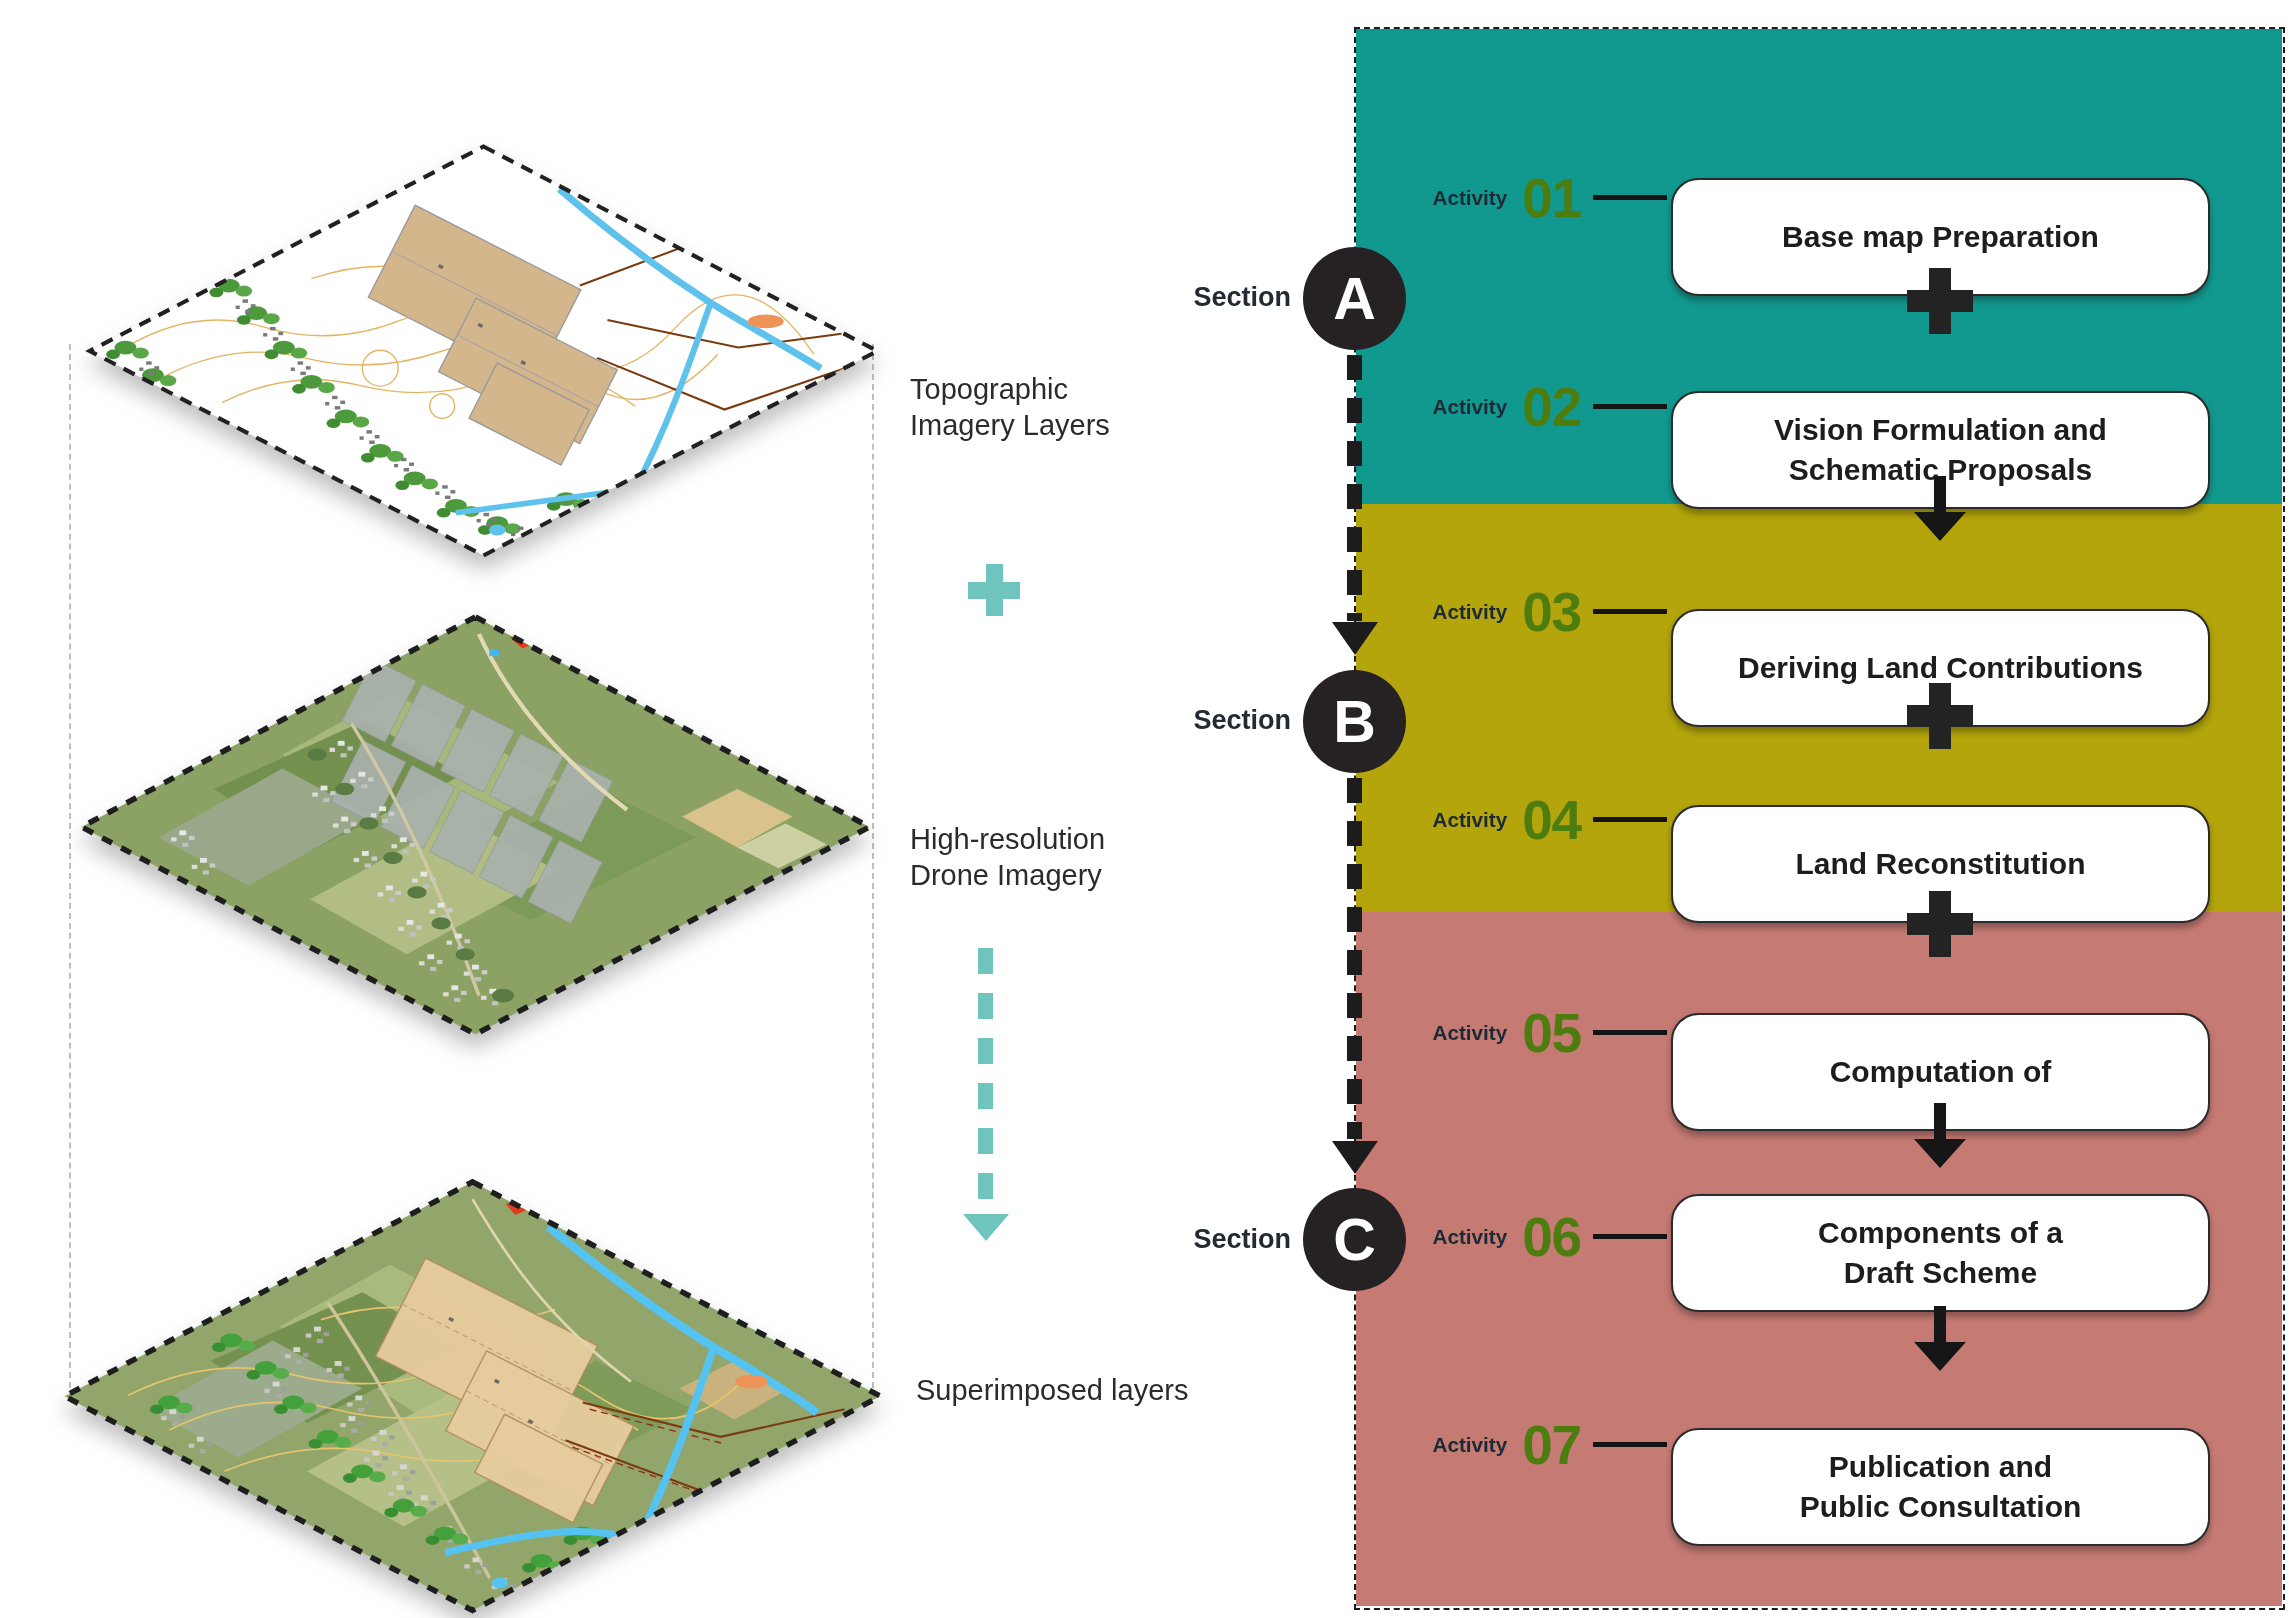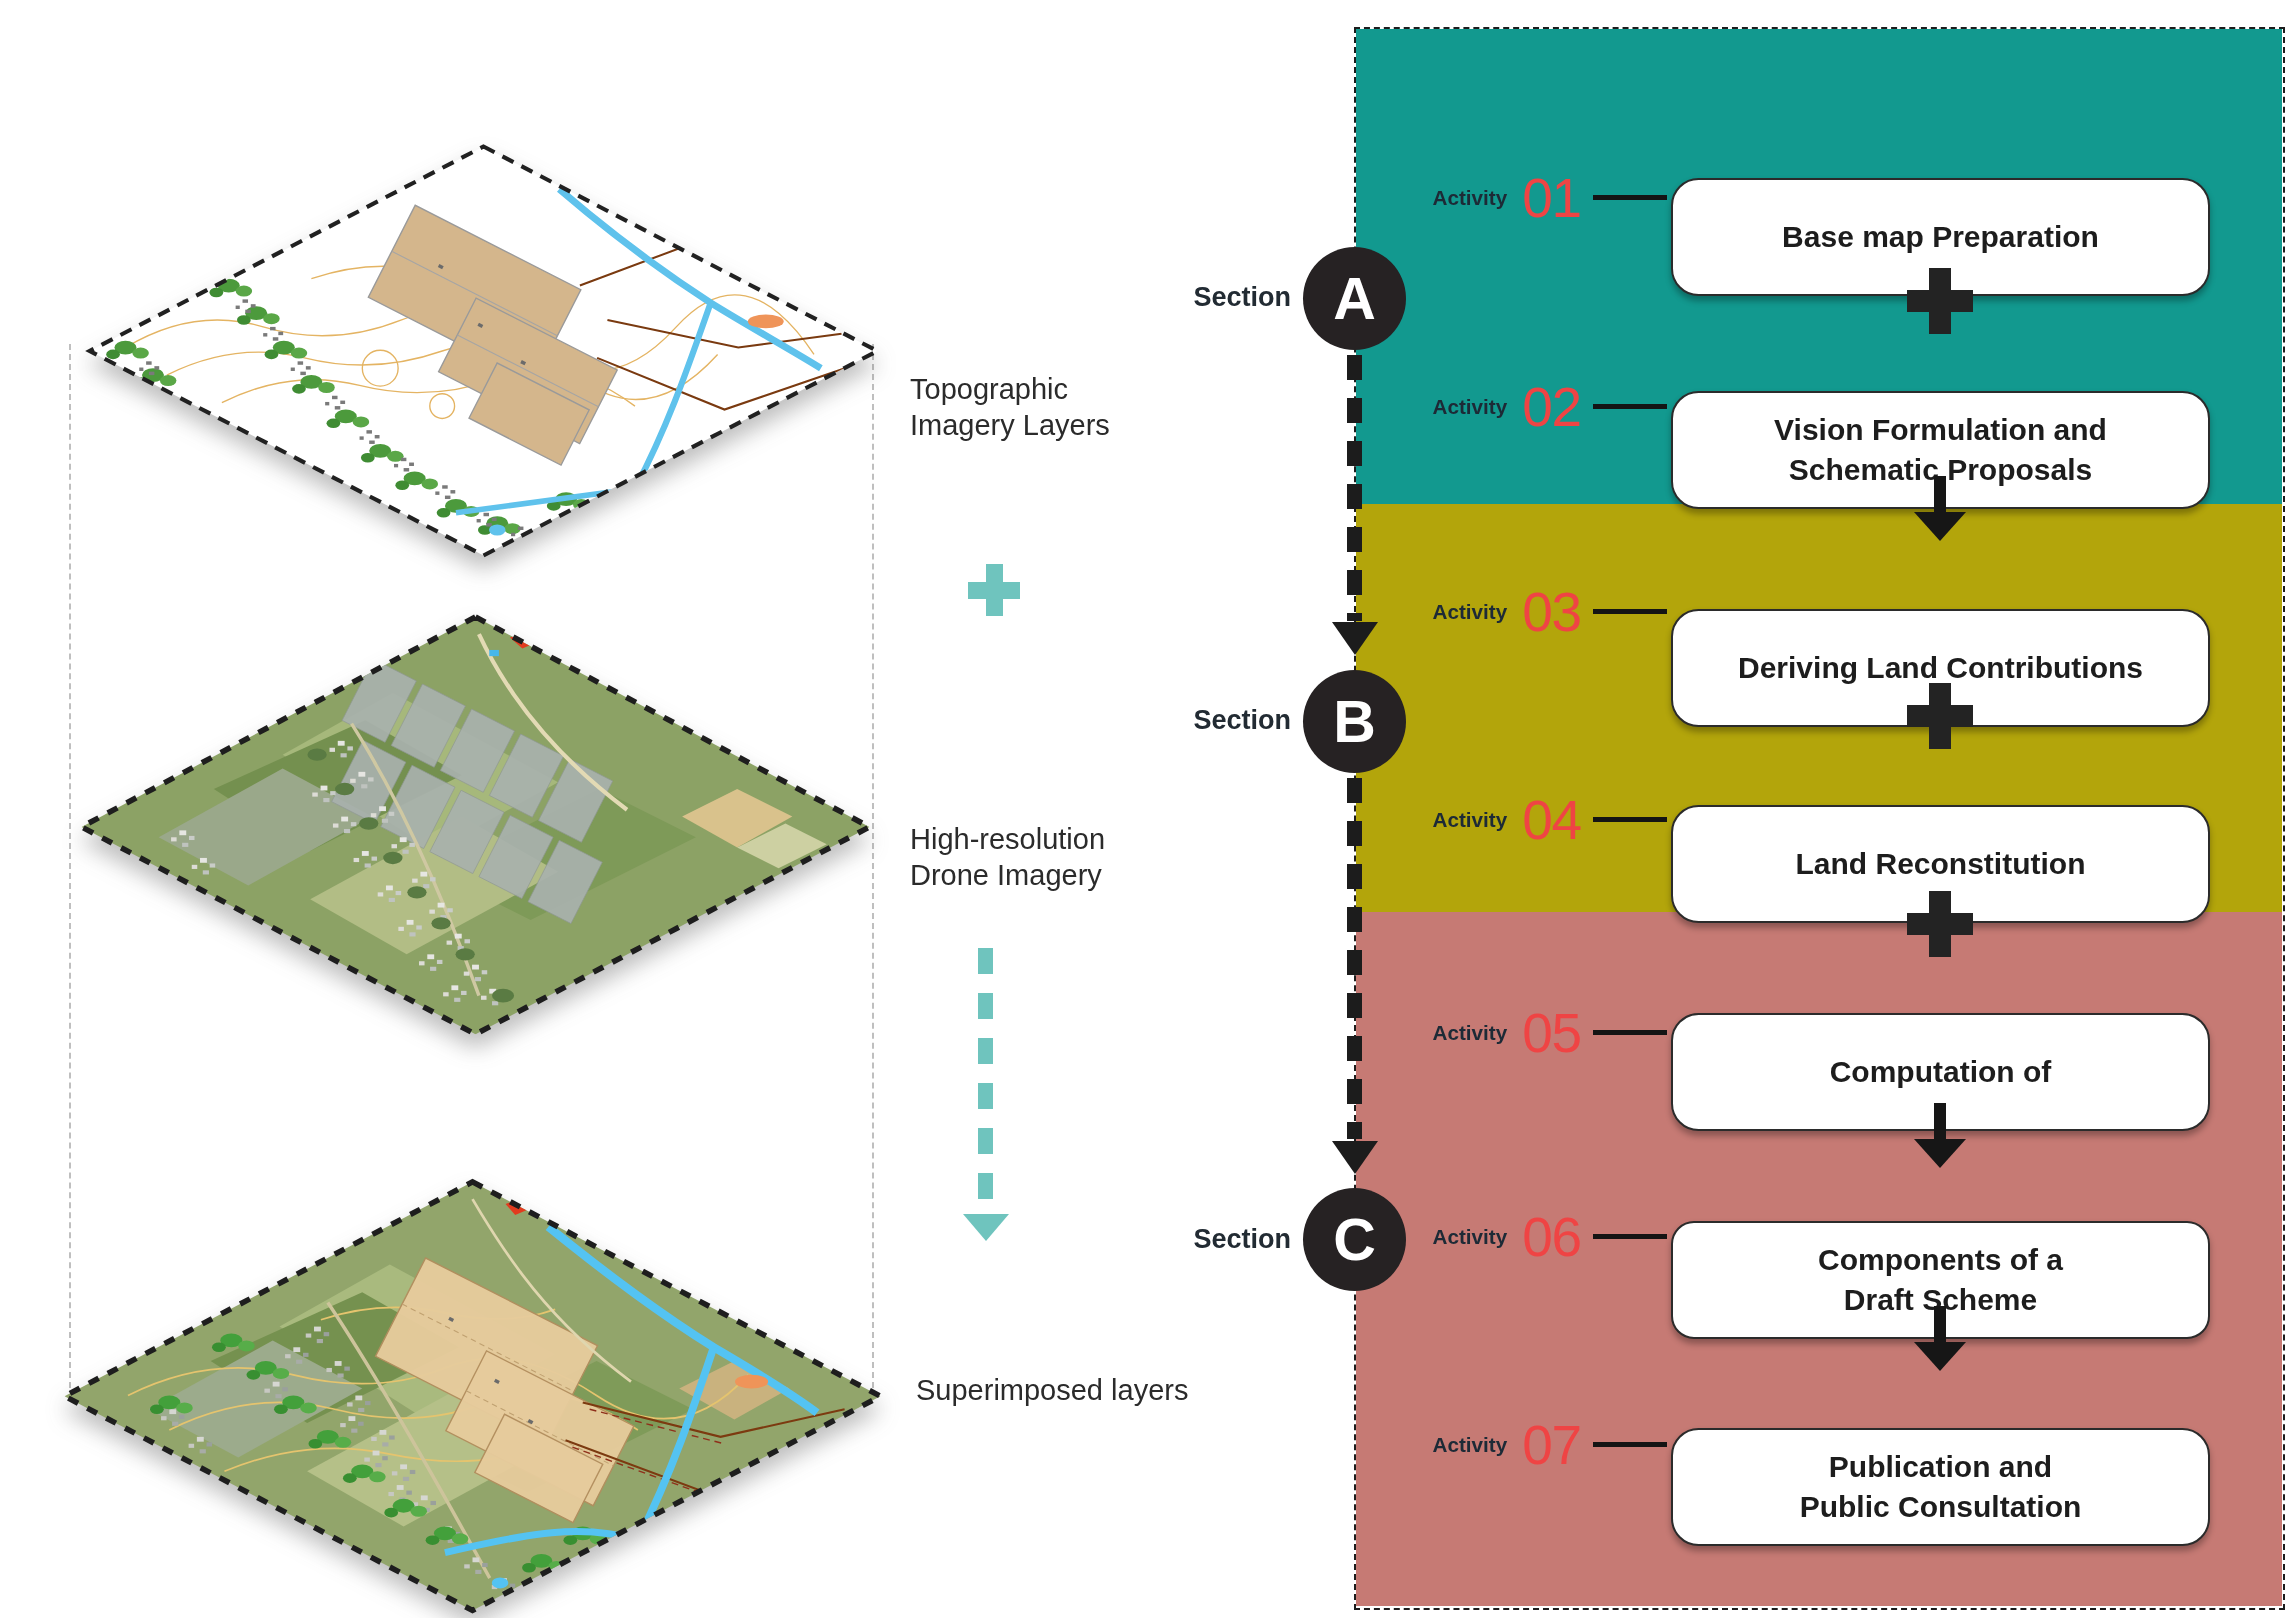--- a/index.html
+++ b/index.html
@@ -32,21 +32,21 @@
     border-right:23px solid transparent;border-top:33px solid var(--ink,#1c1c1c);}
 
   .circle{position:absolute;left:1303px;width:103px;height:103px;border-radius:50%;
     background:var(--circle-black,#262223);display:flex;align-items:center;justify-content:center;}
   .circle span{color:#ffffff;font-size:59px;font-weight:700;}
   .sec-label{position:absolute;left:1188px;width:103px;text-align:right;color:#222b33;
     font-size:27px;font-weight:600;}
 
   .act{position:absolute;left:1412px;width:255px;height:83px;display:flex;align-items:center;justify-content:flex-end;}
   .act-label{color:#1d2a36;font-size:20.7px;font-weight:700;}
-  .act-num{color:#ef4444;font-size:55px;font-weight:400;margin-left:15px;letter-spacing:-1.4px;}
+  .act-num{color:#4d7c0f;font-size:55px;font-weight:700;margin-left:15px;letter-spacing:-1.4px;}
   .act-line{width:74px;height:4.1px;background:#141414;margin-left:12.4px;}
 
   .box{position:absolute;left:1671px;width:539px;height:118px;background:#ffffff;
     border:2.8px solid #2b2b2b;border-radius:27.6px;box-sizing:border-box;
     display:flex;flex-direction:column;align-items:center;justify-content:center;
     box-shadow:0 4.8px 6.2px rgba(0,0,0,.30);margin-top:40px;}
   .box div{color:#1d1d1d;font-size:30px;font-weight:700;line-height:40px;text-align:center;}
 
   .plus{position:absolute;left:1907px;width:66px;height:66px;}
   .plus .h{position:absolute;left:0;top:22px;width:66px;height:22px;background:#232323;}
@@ -400,21 +400,21 @@
   <div>Deriving Land Contributions</div>
   <div></div>
 </div>
 <div class="box" style="top:765px;">
   <div>Land Reconstitution</div>
   <div></div>
 </div>
 <div class="box" style="top:973px;">
   <div>Computation of</div>
 </div>
-<div class="box" style="top:1181px;border-radius:23px;">
+<div class="box" style="top:1154px;">
   <div>Components of a</div>
   <div>Draft Scheme</div>
 </div>
 <div class="box" style="top:1388px;">
   <div>Publication and</div>
   <div>Public Consultation</div>
 </div>
 
 <div class="plus" style="top:268px;">
     <div class="h"></div>

